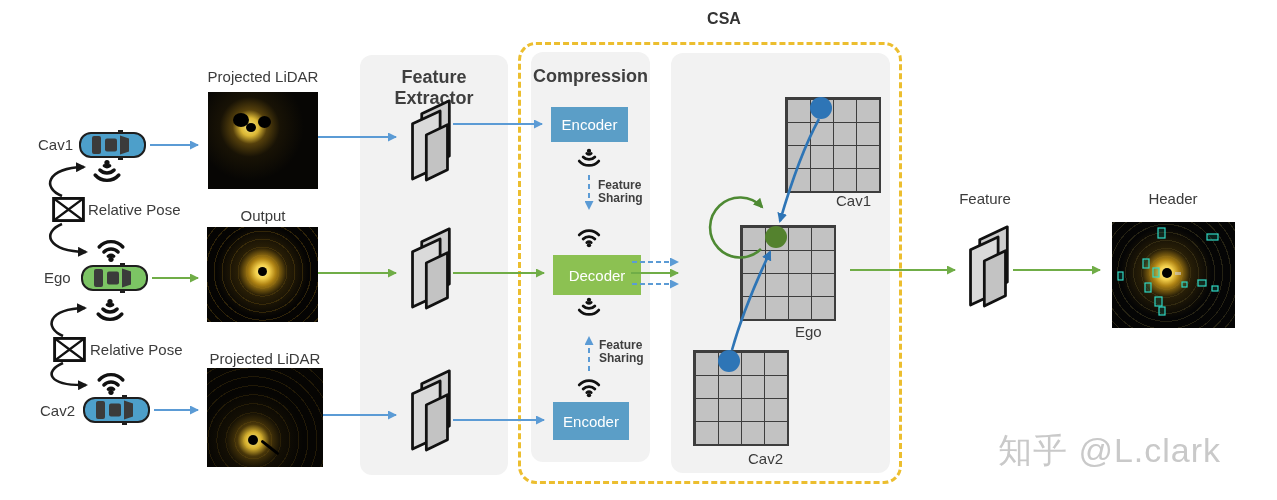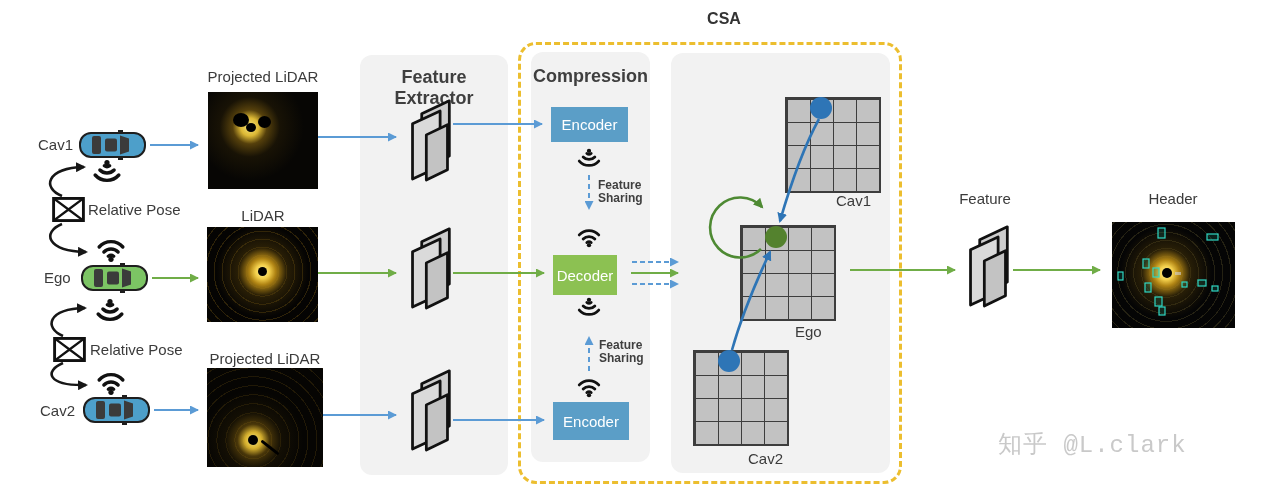--- a/index.html
+++ b/index.html
@@ -38,22 +38,22 @@
   .att-grid{position:absolute;width:96px;height:96px;background-color:#c2c2c2;
     border:2px solid #3d3d3d;box-sizing:border-box;
     background-image:linear-gradient(to right,#3d3d3d 1px,rgba(0,0,0,0) 1px),
                      linear-gradient(to bottom,#3d3d3d 1px,rgba(0,0,0,0) 1px);
     background-size:23px 23px;}
   .dot{position:absolute;width:22px;height:22px;border-radius:50%;}
   .dot.blue{background:#2e75b6;}
   .dot.green{background:#54822e;}
   .wifi{position:absolute;}
   .flip{transform:scaleY(-1);}
-  .watermark{position:absolute;left:998px;top:428px;font-size:24px;color:#c9c9c9;
-             letter-spacing:1px;font-family:Liberation Mono, monospace;}
+  .watermark{position:absolute;left:998px;top:428px;font-size:34px;color:#c9c9c9;
+             letter-spacing:1px;font-family:Liberation Sans, sans-serif;}
   svg.overlay{position:absolute;left:0;top:0;pointer-events:none;}
 </style>
 </head>
 <body>
 
 <div class="canvas">
 
   <svg width="0" height="0" style="position:absolute" aria-hidden="true">
     <defs>
       <symbol id="car" viewBox="0 0 70 34">
@@ -134,21 +134,21 @@
       <use href="#car"></use>
     </svg>
 
   <div class="lbl ctr" style="left:188px;top:68px;width:150px;">Projected LiDAR</div>
   <div class="lidar" id="lidar-cav1" style="left:208px;top:92px;width:110px;height:97px;">
     <div class="blob" style="left:25px;top:21px;width:16px;height:14px;"></div>
     <div class="blob" style="left:50px;top:24px;width:13px;height:12px;"></div>
     <div class="blob" style="left:38px;top:31px;width:10px;height:9px;"></div>
   </div>
 
-  <div class="lbl ctr" style="left:208px;top:207px;width:110px;">LiDAR</div>
+  <div class="lbl ctr" style="left:208px;top:207px;width:110px;">Output</div>
   <div class="lidar" id="lidar-ego" style="left:207px;top:227px;width:111px;height:95px;">
     <div class="blob" style="left:51px;top:40px;width:9px;height:9px;"></div>
   </div>
 
   <div class="lbl ctr" style="left:190px;top:350px;width:150px;">Projected LiDAR</div>
   <div class="lidar" id="lidar-cav2" style="left:207px;top:368px;width:116px;height:99px;">
     <div class="blob" style="left:41px;top:67px;width:10px;height:10px;"></div>
     <div class="blob" style="left:52px;top:78px;width:22px;height:3px;transform:rotate(38deg);border-radius:2px;"></div>
   </div>
 
@@ -163,21 +163,21 @@
     </svg>
 
   <div class="box enc" style="left:551px;top:107px;width:77px;height:35px;">Encoder</div>
   <svg class="wifi flip" style="left:576px;top:148px;" width="26" height="22">
       <use href="#wifi"></use>
     </svg>
   <div class="fs-label" style="left:598px;top:179px;">Feature Sharing</div>
   <svg class="wifi" style="left:576px;top:226px;" width="26" height="22">
       <use href="#wifi"></use>
     </svg>
-  <div class="box dec" style="left:553px;top:255px;width:64px;height:40px;">Decoder</div>
+  <div class="box dec" style="left:553px;top:255px;width:88px;height:40px;">Decoder</div>
   <svg class="wifi flip" style="left:576px;top:297px;" width="26" height="22">
       <use href="#wifi"></use>
     </svg>
   <div class="fs-label" style="left:599px;top:339px;">Feature Sharing</div>
   <svg class="wifi" style="left:576px;top:376px;" width="26" height="22">
       <use href="#wifi"></use>
     </svg>
   <div class="box enc" style="left:553px;top:402px;width:76px;height:38px;">Encoder</div>
 
   <div class="att-grid" style="left:785px;top:97px;"></div>

